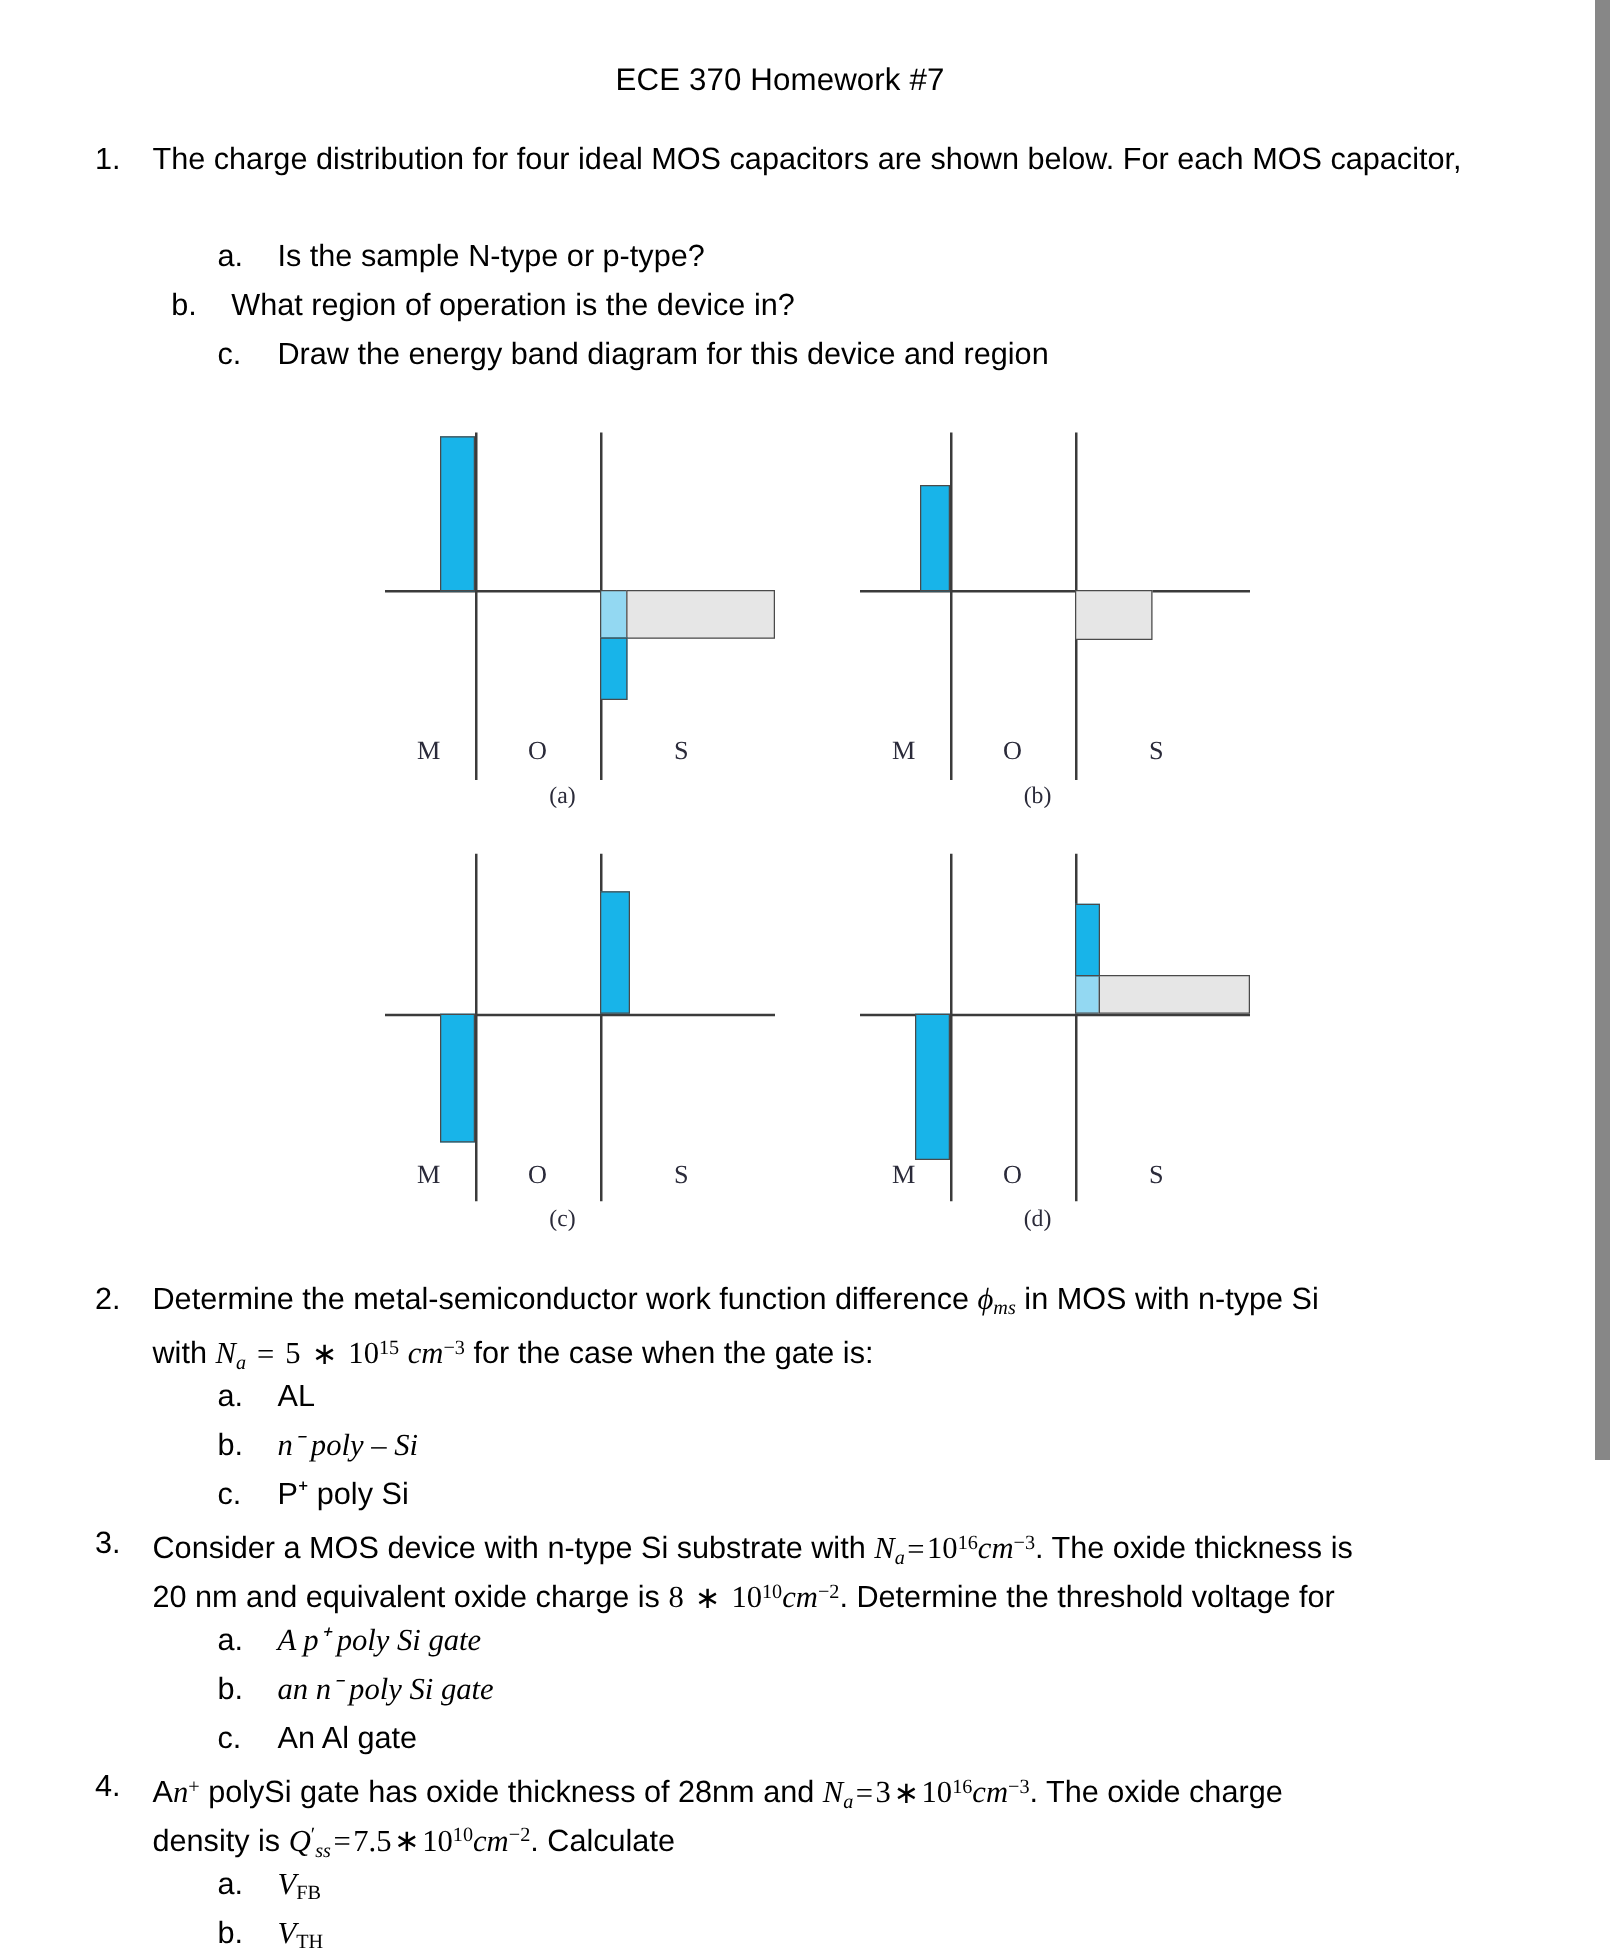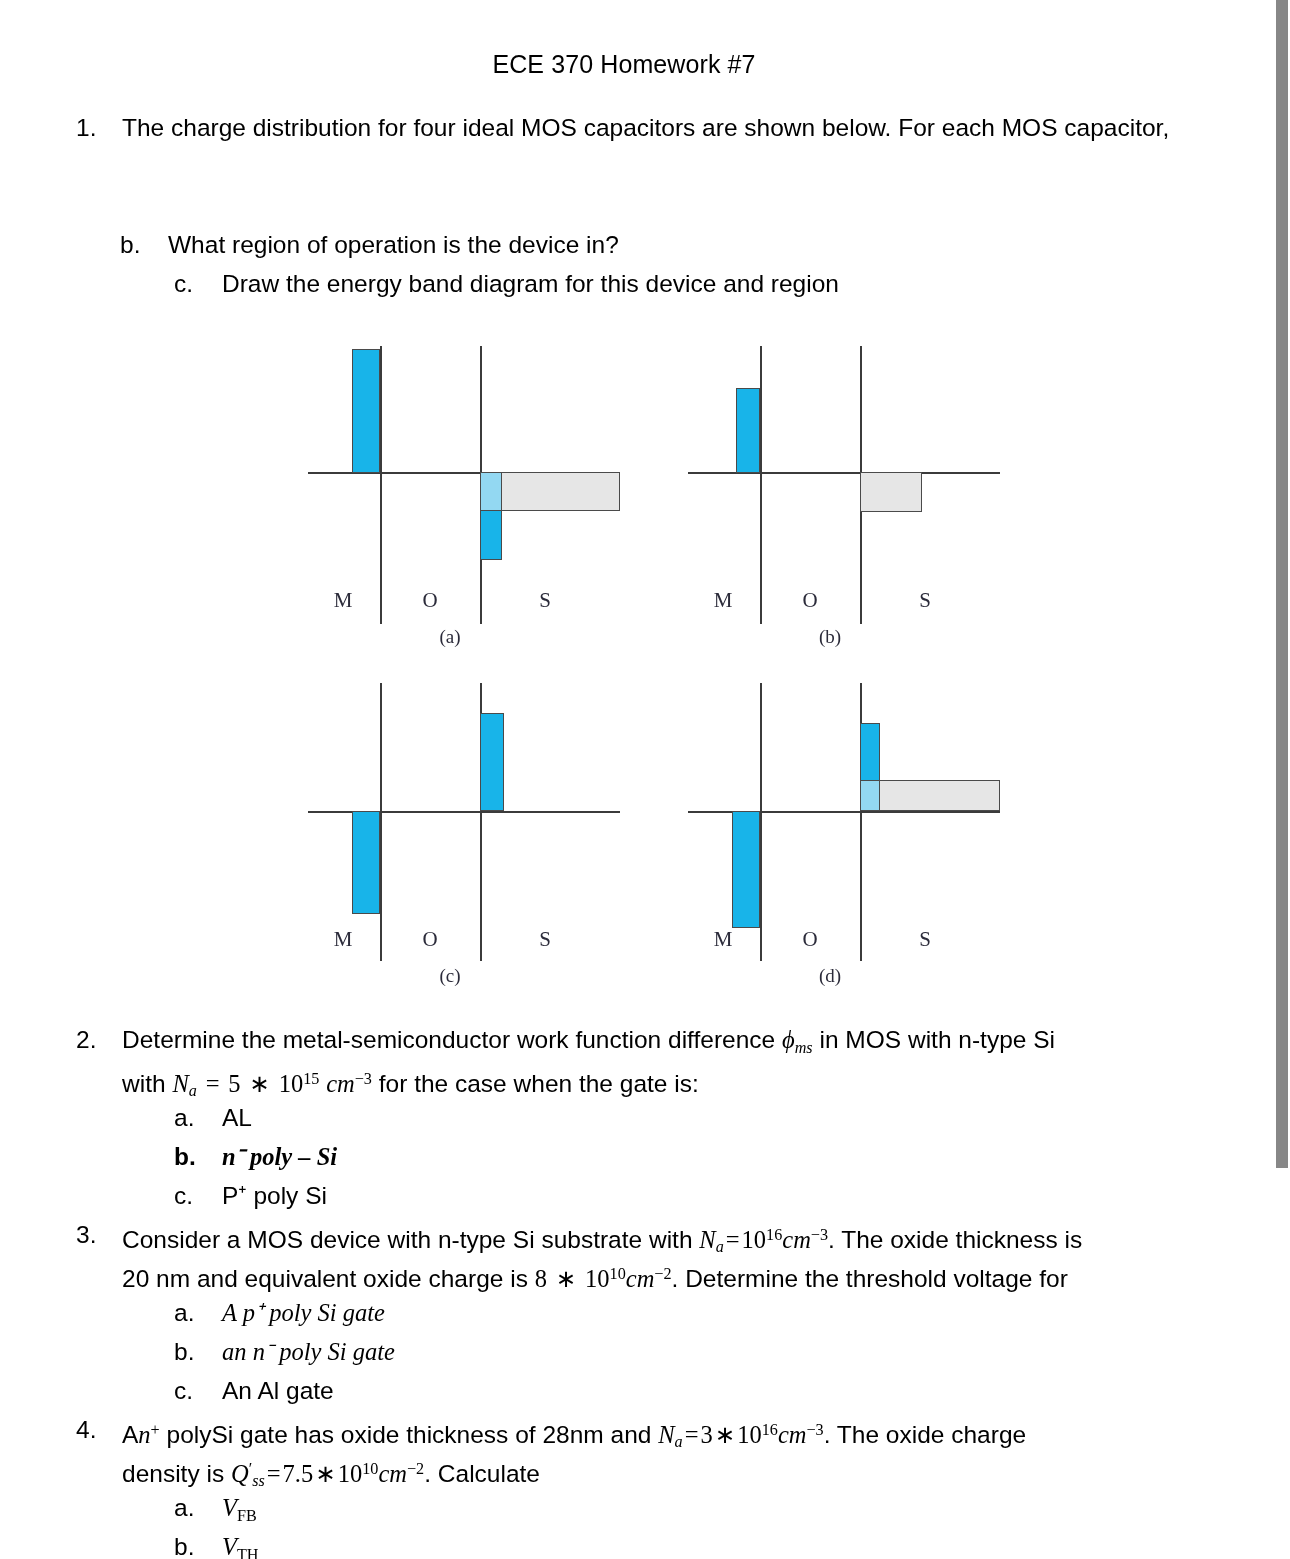--- a/index.html
+++ b/index.html
@@ -142,21 +142,24 @@
 
 <div id="page">
 
   <div class="doc-title">ECE 370 Homework #7</div>
 
   <div class="q" style="left:76px; top:108px; width:1130px;">
     <span class="num">1.</span>
     <span class="body">The charge distribution for four ideal MOS capacitors are shown below. For each MOS capacitor,</span>
   </div>
 
-  <div class="sub" style="position:absolute; left:76px; top:225px; width:1100px;margin-left:44px;">
+  <div class="sub" style="position:absolute; left:76px; top:186px; width:1100px;">
+    <span class="lbl">a.</span><span>Is the sample N-type or p-type?</span>
+  </div>
+  <div class="sub" style="position:absolute; left:93px; top:225px; width:1100px;margin-left:44px;">
     <span class="lbl">b.</span><span>What region of operation is the device in?</span>
   </div>
   <div class="sub" style="position:absolute; left:76px; top:264px; width:1100px;">
     <span class="lbl">c.</span><span>Draw the energy band diagram for this device and region</span>
   </div>
 
   <div id="figure">
 
     <div class="panel" style="left:0px; top:0px;">
 
@@ -240,21 +243,21 @@
     <span class="op">=</span>
     <span class="mn">5</span>
     <span class="op">∗</span>
     <span class="mn">10</span><sup class="msup">15</sup>
     <span class="mi">cm</span><sup class="msup">−3</sup>
     <span>for the case when the gate is:</span>
   </div>
   <div class="sub" style="position:absolute; left:76px; top:1098px;">
     <span class="lbl">a.</span><span>AL</span>
   </div>
-  <div class="sub" style="position:absolute; left:76px; top:1137px;font-weight:bold;">
+  <div class="sub" style="position:absolute; left:76px; top:1137px;">
     <span class="lbl">b.</span><span class="mi">n⁻ poly – Si</span>
   </div>
   <div class="sub" style="position:absolute; left:76px; top:1176px;">
     <span class="lbl">c.</span><span>P⁺ poly Si</span>
   </div>
 
   <div class="q" style="left:76px; top:1215px; width:1175px;">
     <span class="num">3.</span>
     <span class="body"><span>Consider a MOS device with n-type Si substrate with</span>
       <span class="mi">N</span><sub class="msub">a</sub><span class="op">=</span><span class="mn">10</span><sup class="msup">16</sup><span class="mi">cm</span><sup class="msup">−3</sup><span>. The oxide thickness is</span></span>

